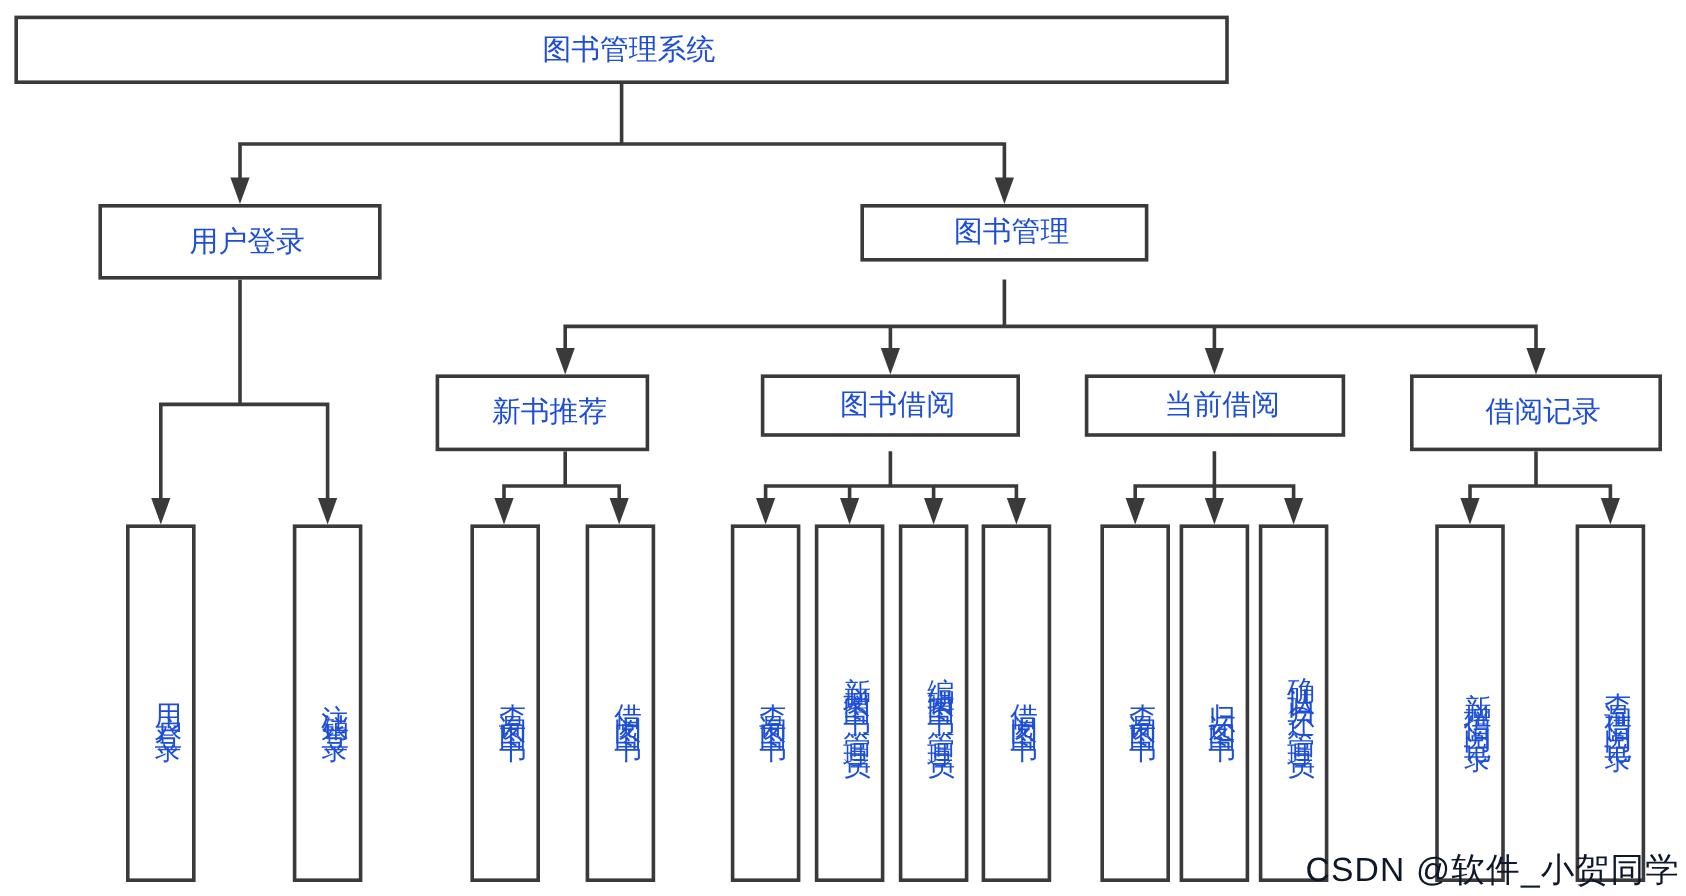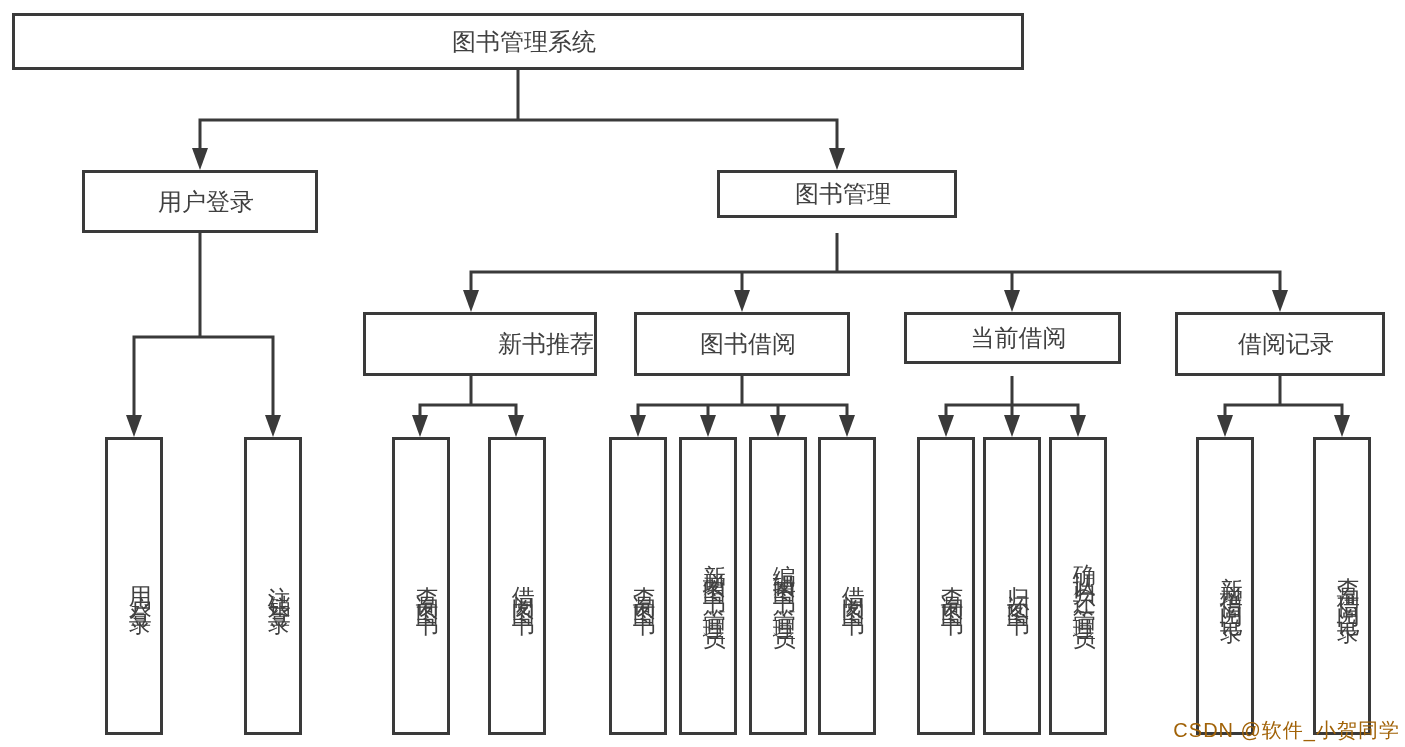--- a/index.html
+++ b/index.html
@@ -18,39 +18,39 @@
     z-index: 1;
   }
   .box {
     position: absolute;
     box-sizing: border-box;
     background: #ffffff;
     border: 3px solid #3a3a3a;
     display: flex;
     align-items: center;
     justify-content: center;
-    color: #404040;
+    color: #1d4ed8;
     font-size: 24px;
     z-index: 2;
     line-height: 1;
     padding-left: 12px;
   }
   .vbox { font-size: 23px; }
   .vbox .vtext {
     writing-mode: vertical-rl;
     text-orientation: mixed;
     letter-spacing: 9px;
     line-height: 1.2;
   }
   .watermark {
     position: absolute;
     right: 5px;
     bottom: 3px;
-    font-size: 20px;
-    color: #a16207;
+    font-size: 28px;
+    color: #0f172a;
     letter-spacing: 1px;
     z-index: 5;
     white-space: nowrap;
   }
 </style>
 </head>
 <body>
 
 <div id="stage">
 
@@ -101,24 +101,24 @@
     <span>图书管理系统</span>
   </div>
 
   <div class="box" style="left:82px; top:170px; width:236px; height:63px;">
     <span>用户登录</span>
   </div>
   <div class="box" style="left:717px; top:170px; width:240px; height:48px;">
     <span>图书管理</span>
   </div>
 
-  <div class="box" style="left:363px; top:312px; width:234px; height:64px;justify-content:flex-end;">
+  <div class="box" style="left:363px; top:312px; width:178px; height:64px;">
     <span>新书推荐</span>
   </div>
-  <div class="box" style="left:634px; top:312px; width:216px; height:64px;">
+  <div class="box" style="left:634px; top:312px; width:216px; height:52px;">
     <span>图书借阅</span>
   </div>
   <div class="box" style="left:904px; top:312px; width:217px; height:52px;">
     <span>当前借阅</span>
   </div>
   <div class="box" style="left:1175px; top:312px; width:210px; height:64px;">
     <span>借阅记录</span>
   </div>
 
   <div class="box vbox" style="left:105px; top:437px; width:58px; height:298px;">

